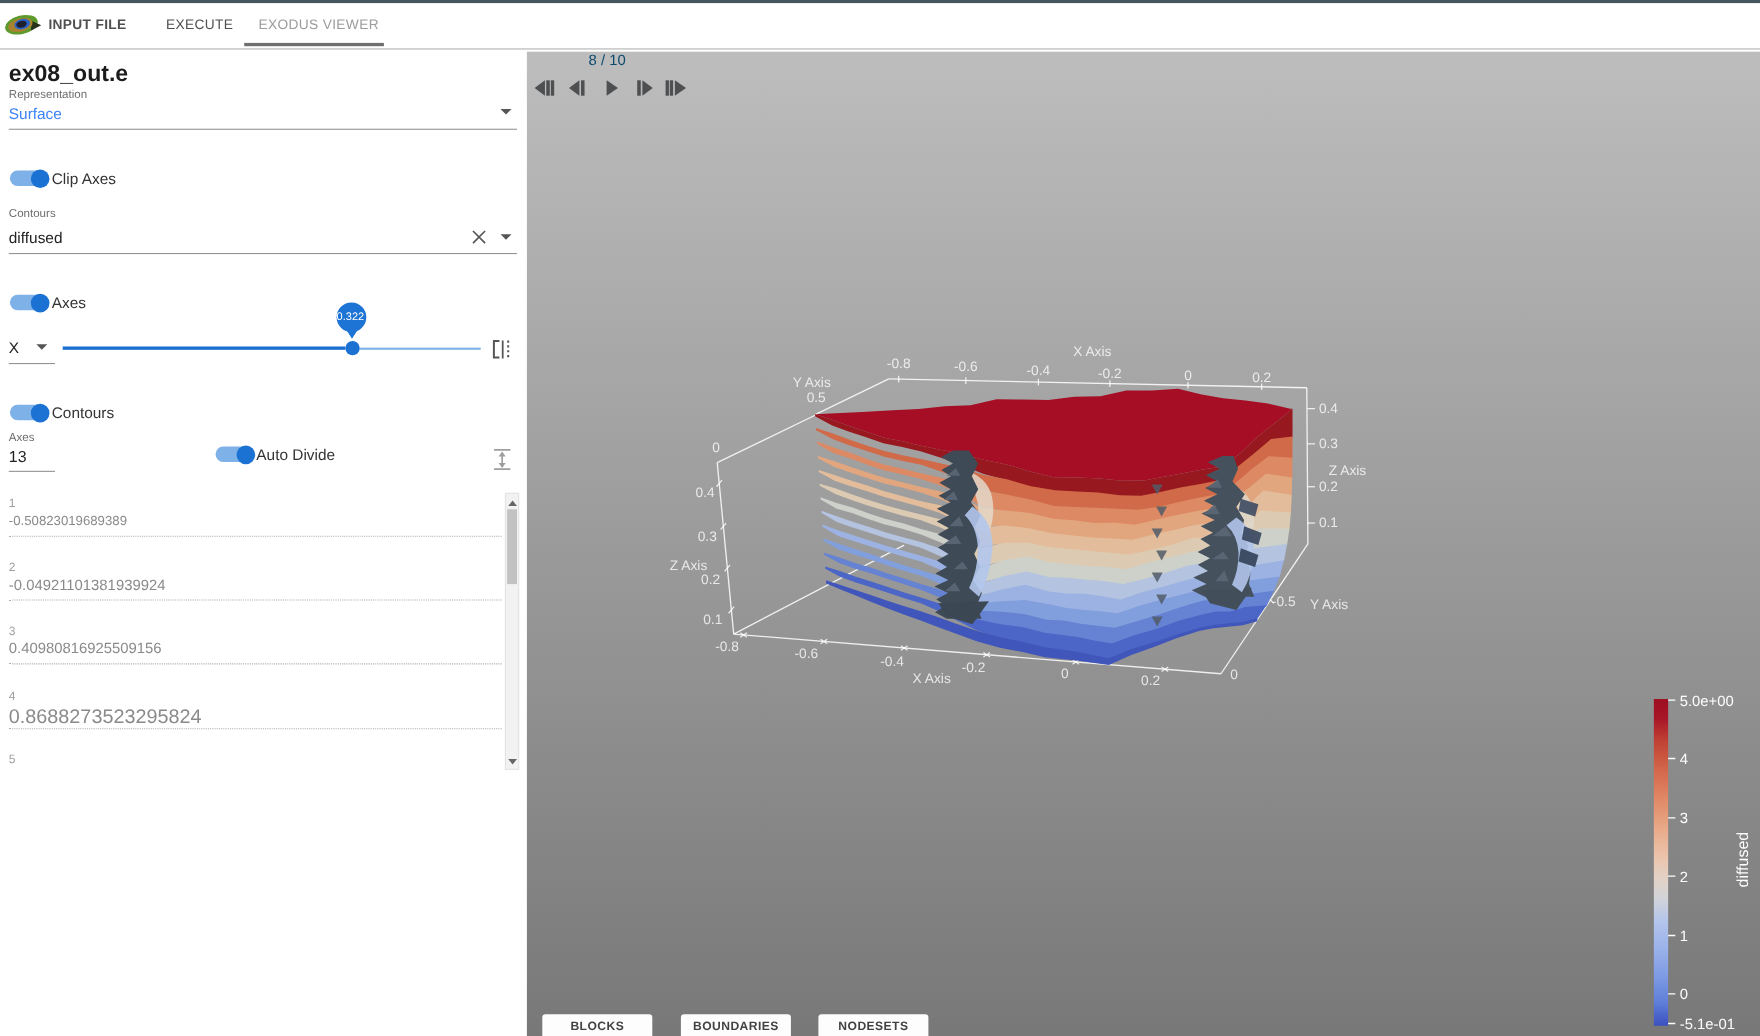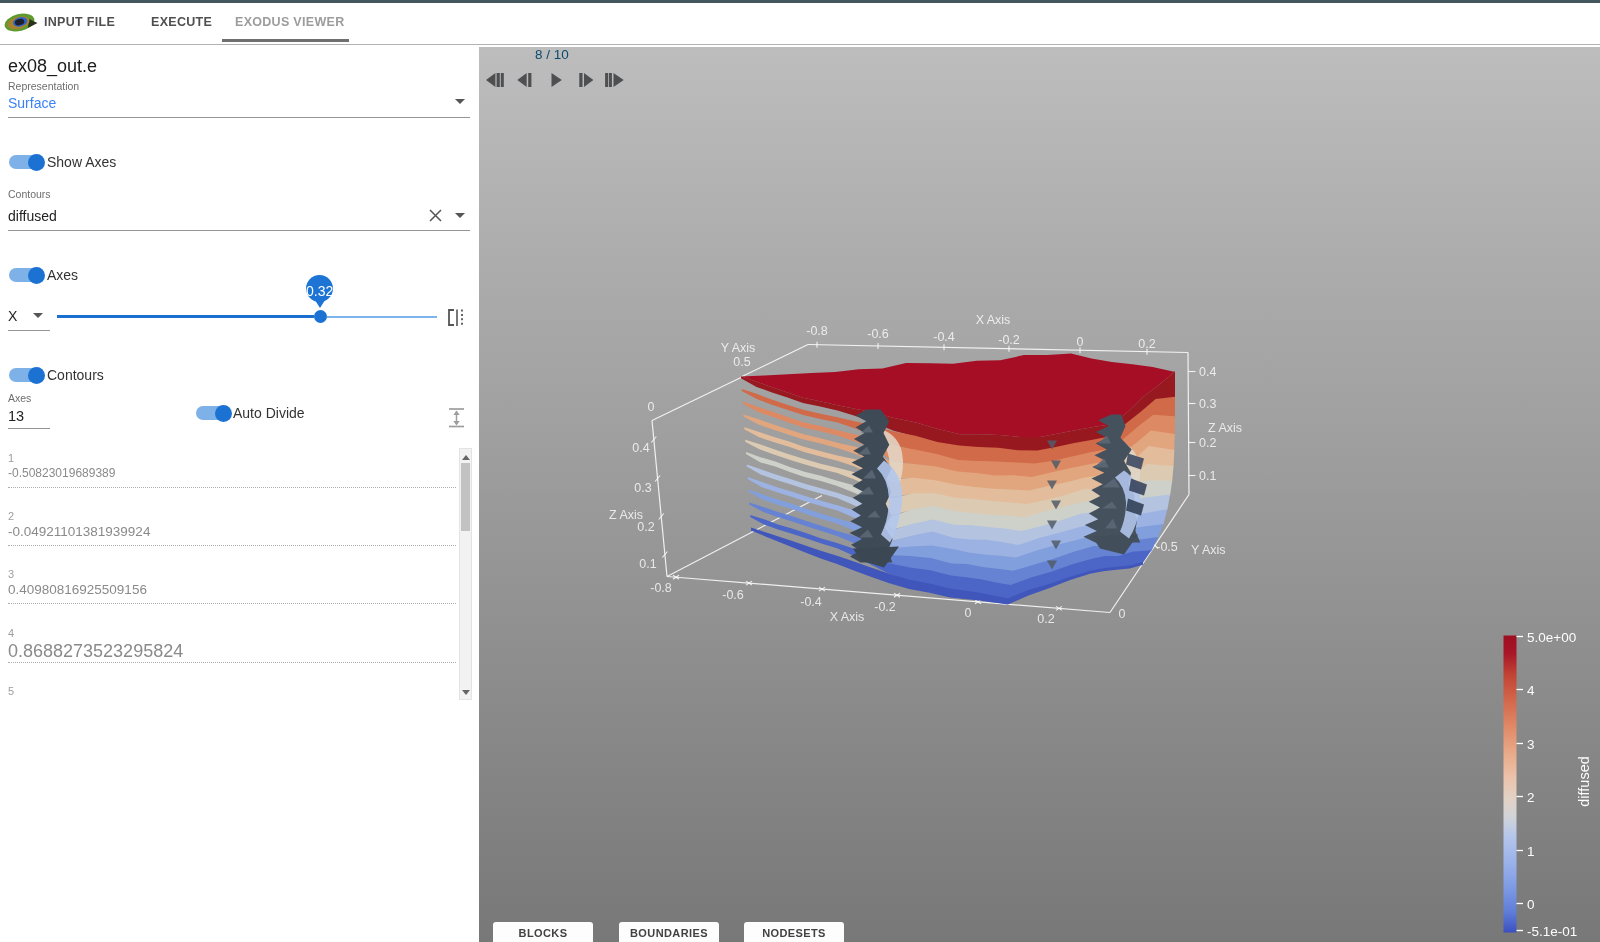--- a/index.html
+++ b/index.html
@@ -8,47 +8,47 @@
 
 <div class="abs" style="left:0;top:2.5px;width:1600px;height:42.7px;background:#fff;border-bottom:1.3px solid #b2b2b2"></div>
 <svg class="abs" style="left:4px;top:11px" width="34" height="24" viewBox="0 0 34 24">
  <ellipse cx="15.5" cy="11.5" rx="15.2" ry="8.4" fill="#5f9a2d" transform="rotate(-14 15.5 11.5)"></ellipse>
  <path d="M24,17 L33.5,12 L25,8 Z" fill="#27331a"></path>
  <ellipse cx="14.5" cy="11.8" rx="11.3" ry="6.1" fill="#a8832f" transform="rotate(-14 14.5 11.8)"></ellipse>
  <ellipse cx="16.2" cy="10.9" rx="7.2" ry="4.6" fill="#2b63c8" transform="rotate(-14 16.2 10.9)"></ellipse>
  <ellipse cx="15.6" cy="11.1" rx="4.8" ry="3.1" fill="#1e2030" transform="rotate(-14 15.6 11.1)"></ellipse>
 </svg>
 <div class="abs" style="left:44px;top:15px;font-size:12.5px;font-weight:700;letter-spacing:0.3px;color:#4f4f4f">INPUT FILE</div>
-<div class="abs" style="left:151px;top:15px;font-size:12.5px;font-weight:700;letter-spacing:0.3px;color:#4f4f4f">EXECUTE</div>
-<div class="abs" style="left:235px;top:15px;font-size:12.5px;font-weight:700;letter-spacing:0.3px;color:#9c9c9c">EXODUS VIEWER</div>
+<div class="abs" style="left:151px;top:15px;font-size:12.5px;font-weight:400;letter-spacing:0.3px;color:#4f4f4f">EXECUTE</div>
+<div class="abs" style="left:235px;top:15px;font-size:12.5px;font-weight:400;letter-spacing:0.3px;color:#9c9c9c">EXODUS VIEWER</div>
 <div class="abs" style="left:222px;top:39px;width:127px;height:2.5px;background:#6f6f6f"></div>
 
 <div class="abs" style="left:0;top:46.5px;width:479px;height:895.5px;background:#fff"></div>
-<div class="abs" style="left:8px;top:56px;font-size:18px;font-weight:400;color:#1c1c1c">ex08_out.e</div>
+<div class="abs" style="left:8px;top:56px;font-size:21px;font-weight:700;color:#1c1c1c">ex08_out.e</div>
 <div class="abs" style="left:8px;top:80px;font-size:10.5px;color:#6e6e6e">Representation</div>
 <div class="abs" style="left:8px;top:95px;font-size:14px;color:#3b82f6">Surface</div>
 <div style="position:absolute;left:455px;top:99px;width:0;height:0;border-left:5px solid transparent;border-right:5px solid transparent;border-top:5px solid #555"></div>
 <div class="abs" style="left:8px;top:117px;width:462px;border-bottom:1px solid #949494"></div>
 <div style="position:absolute;left:9px;top:155px;width:33px;height:14px;border-radius:7px;background:#7eb1e8"></div>
 <div style="position:absolute;left:28px;top:153.5px;width:17px;height:17px;border-radius:50%;background:#1b72d3"></div>
-<div class="abs" style="left:47px;top:154px;font-size:14px;color:#333">Show Axes</div>
+<div class="abs" style="left:47px;top:154px;font-size:14px;color:#333">Clip Axes</div>
 <div class="abs" style="left:8px;top:188px;font-size:10.5px;color:#6e6e6e">Contours</div>
 <div class="abs" style="left:8px;top:208px;font-size:14px;color:#222">diffused</div>
 <svg class="abs" style="left:429px;top:209px" width="13" height="13">
     <path d="M1,1 L12,12 M12,1 L1,12" stroke="#555" stroke-width="1.5"></path>
   </svg>
 <div style="position:absolute;left:455px;top:213px;width:0;height:0;border-left:5px solid transparent;border-right:5px solid transparent;border-top:5px solid #555"></div>
 <div class="abs" style="left:8px;top:230px;width:462px;border-bottom:1px solid #949494"></div>
 <div style="position:absolute;left:9px;top:268px;width:33px;height:14px;border-radius:7px;background:#7eb1e8"></div>
 <div style="position:absolute;left:28px;top:266.5px;width:17px;height:17px;border-radius:50%;background:#1b72d3"></div>
 <div class="abs" style="left:47px;top:267px;font-size:14px;color:#333">Axes</div>
 
 <div class="abs" style="left:306px;top:275px;width:27px;height:27px;border-radius:50%;background:#1d74d4"></div>
 <div class="abs" style="left:313px;top:297px;width:0;height:0;border-left:7px solid transparent;border-right:7px solid transparent;border-top:11px solid #1d74d4"></div>
-<div class="abs" style="left:306px;top:283px;width:35px;text-align:center;font-size:14px;color:#fff">0.322</div>
+<div class="abs" style="left:306px;top:283px;width:35px;text-align:left;font-size:10px;color:#fff">0.322</div>
 <div class="abs" style="left:8px;top:308px;font-size:14px;color:#222">X</div>
 <div style="position:absolute;left:33px;top:313px;width:0;height:0;border-left:5px solid transparent;border-right:5px solid transparent;border-top:5px solid #555"></div>
 <div class="abs" style="left:8px;top:330px;width:42px;border-bottom:1px solid #949494"></div>
 <div class="abs" style="left:57px;top:315px;width:257px;height:2.5px;background:#1a6fd0"></div>
 <div class="abs" style="left:327px;top:315.5px;width:110px;height:2px;background:#7fb4ea"></div>
 <div class="abs" style="left:313.5px;top:309.5px;width:13px;height:13px;border-radius:50%;background:#1b72d3"></div>
 <svg class="abs" style="left:447px;top:308px" width="20" height="20" viewBox="0 0 20 20">
  <path d="M7,2 L2,2 L2,17 L7,17" stroke="#555" stroke-width="1.8" fill="none"></path>
  <line x1="10" y1="1.5" x2="10" y2="18" stroke="#555" stroke-width="1.6"></line>
  <line x1="15" y1="1.5" x2="15" y2="18" stroke="#555" stroke-width="1.8" stroke-dasharray="2,2.4"></line>

